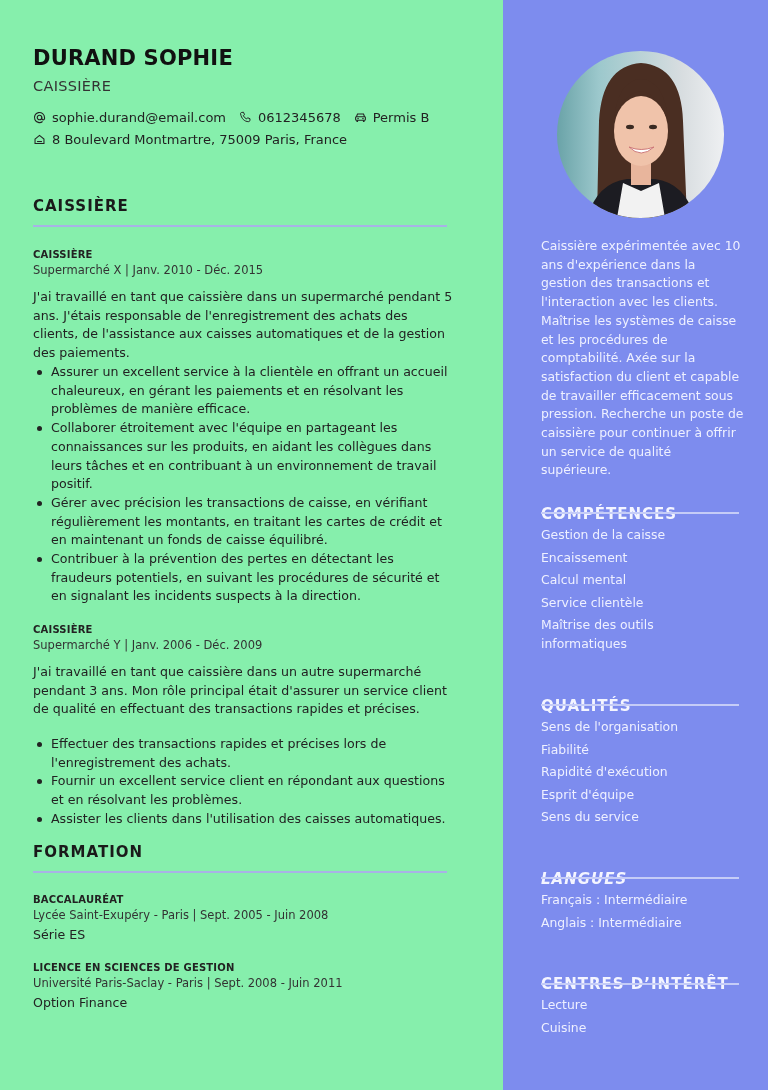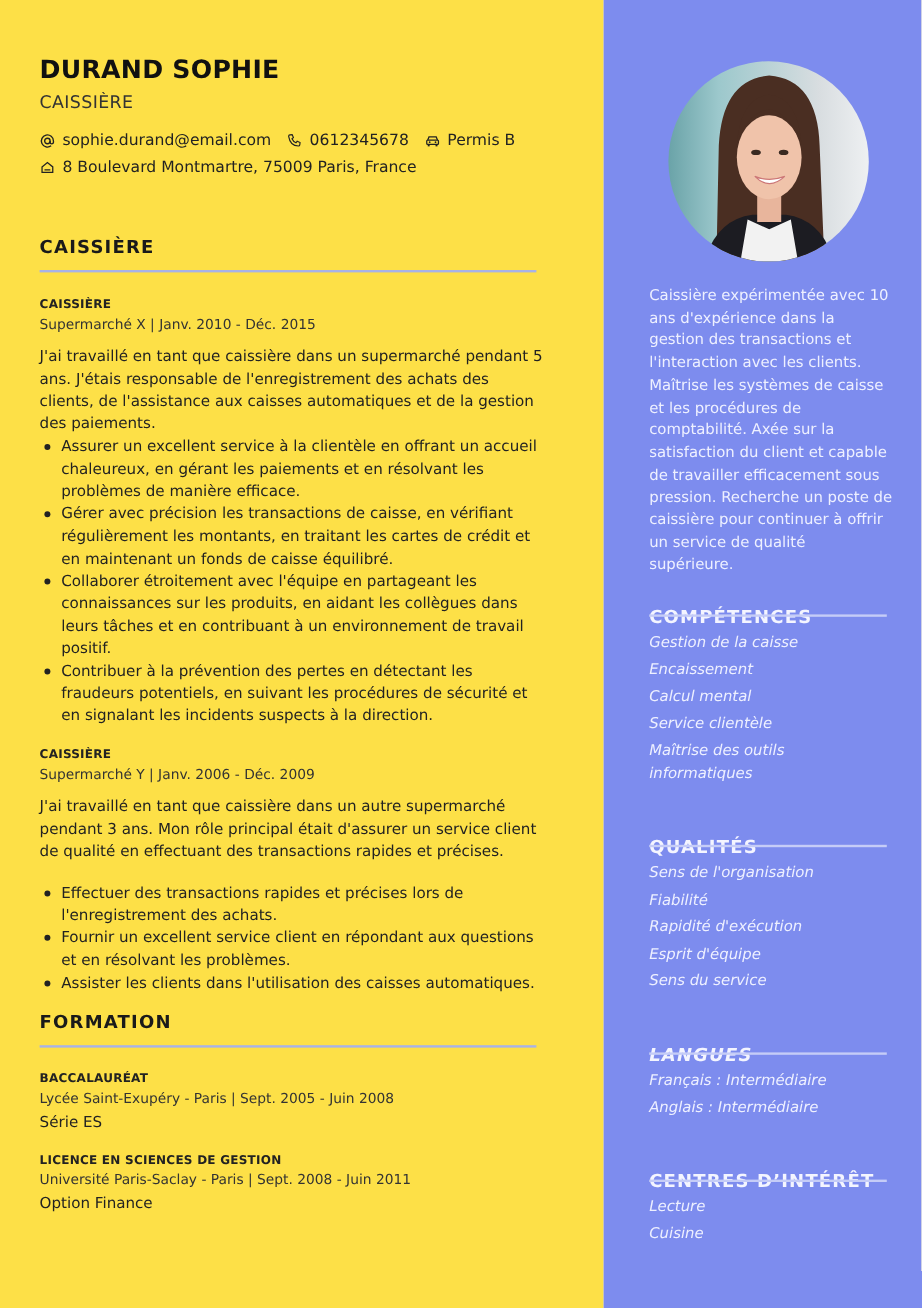--- a/index.html
+++ b/index.html
@@ -1,19 +1,19 @@
 <!DOCTYPE html>
 <html><head>
 <meta charset="utf-8">
 <style>
   * { box-sizing: border-box; margin: 0; padding: 0; }
   html, body { width: 768px; height: 1090px; background: #ffffff; overflow: hidden; }
   body { font-family: "DejaVu Sans", "Liberation Sans", sans-serif; color: #222; position: relative; }
 
-  .left { position: absolute; left: 0; top: 0; width: 503px; height: 1090px; background: #fde047; }
+  .left { position: absolute; left: 0; top: 0; width: 503px; height: 1090px; background: #86efac; }
   .right { position: absolute; left: 503px; top: 0; width: 265px; height: 1090px; background: #7d8cee; }
 
   .name { position: absolute; left: 33px; top: 46px; font-size: 21px; font-weight: bold; letter-spacing: 0.2px; color: #111; }
   .job-title { position: absolute; left: 33px; top: 78px; font-size: 14.5px; color: #333; letter-spacing: 0.3px; }
 
   .contact-line { position: absolute; left: 33px; font-size: 13px; color: #222; display: flex; align-items: center; white-space: nowrap; }
   .contact-line.l1 { top: 110px; }
   .contact-line.l2 { top: 132px; }
   .ci { display: inline-flex; align-items: center; margin-right: 13px; }
   .ci svg { width: 13px; height: 13px; margin-right: 6px; }
@@ -27,21 +27,21 @@
   .bullets { position: absolute; left: 33px; width: 420px; list-style: none; font-size: 12.6px; line-height: 18.7px; color: #222; }
   .bullets li { position: relative; padding-left: 18px; }
   .bullets li::before { content: ""; position: absolute; left: 4px; top: 7px; width: 5px; height: 5px; border-radius: 50%; background: #222; }
   .edu-detail { position: absolute; left: 33px; font-size: 12.6px; color: #222; }
 
   .photo { position: absolute; left: 557px; top: 51px; width: 167px; height: 167px; border-radius: 50%; overflow: hidden; background: linear-gradient(90deg, #6aa3a8 0%, #9cc8cc 25%, #d8dde0 75%, #eef0f2 100%); }
 
   .summary { position: absolute; left: 541px; top: 237px; width: 204px; font-size: 12.4px; line-height: 18.7px; color: #eef0ff; }
   .r-title { position: absolute; left: 541px; font-size: 15px; font-weight: bold; letter-spacing: 1px; color: #f4f5ff; margin-top: 20px; }
   .r-divider { position: absolute; left: 541px; width: 198px; height: 2px; background: #c5ccf7; }
-  .r-list { position: absolute; left: 541px; width: 200px; list-style: none; font-size: 12.4px; color: #eef0ff; font-style: italic; }
+  .r-list { position: absolute; left: 541px; width: 200px; list-style: none; font-size: 12.4px; color: #eef0ff; }
   .r-list li { line-height: 18.7px; margin-bottom: 3.9px; }
 </style>
 </head>
 <body>
 
 <div class="left">
   <div class="name">DURAND SOPHIE</div>
   <div class="job-title">CAISSIÈRE</div>
 
   <div class="contact-line l1">
@@ -81,22 +81,22 @@
   </div>
 
   <div class="section-title" style="top:197px;">CAISSIÈRE</div>
   <div class="divider" style="top:225px;"></div>
 
   <div class="entry-title" style="top:249px;">CAISSIÈRE</div>
   <div class="entry-sub" style="top:263px;">Supermarché X | Janv. 2010 - Déc. 2015</div>
   <div class="entry-para" style="top:288px;">J'ai travaillé en tant que caissière dans un supermarché pendant 5 ans. J'étais responsable de l'enregistrement des achats des clients, de l'assistance aux caisses automatiques et de la gestion des paiements.</div>
   <ul class="bullets" style="top:363px;">
     <li>Assurer un excellent service à la clientèle en offrant un accueil chaleureux, en gérant les paiements et en résolvant les problèmes de manière efficace.</li>
+    <li>Collaborer étroitement avec l'équipe en partageant les connaissances sur les produits, en aidant les collègues dans leurs tâches et en contribuant à un environnement de travail positif.</li>
     <li>Gérer avec précision les transactions de caisse, en vérifiant régulièrement les montants, en traitant les cartes de crédit et en maintenant un fonds de caisse équilibré.</li>
-    <li>Collaborer étroitement avec l'équipe en partageant les connaissances sur les produits, en aidant les collègues dans leurs tâches et en contribuant à un environnement de travail positif.</li>
     <li>Contribuer à la prévention des pertes en détectant les fraudeurs potentiels, en suivant les procédures de sécurité et en signalant les incidents suspects à la direction.</li>
   </ul>
 
   <div class="entry-title" style="top:624px;">CAISSIÈRE</div>
   <div class="entry-sub" style="top:638px;">Supermarché Y | Janv. 2006 - Déc. 2009</div>
   <div class="entry-para" style="top:663px;">J'ai travaillé en tant que caissière dans un autre supermarché pendant 3 ans. Mon rôle principal était d'assurer un service client de qualité en effectuant des transactions rapides et précises.</div>
   <ul class="bullets" style="top:735px;">
     <li>Effectuer des transactions rapides et précises lors de l'enregistrement des achats.</li>
     <li>Fournir un excellent service client en répondant aux questions et en résolvant les problèmes.</li>
     <li>Assister les clients dans l'utilisation des caisses automatiques.</li>

